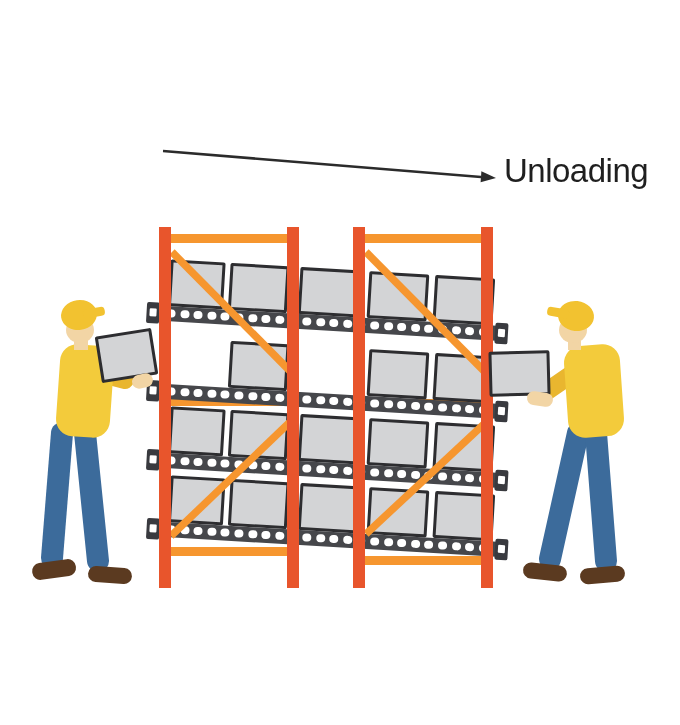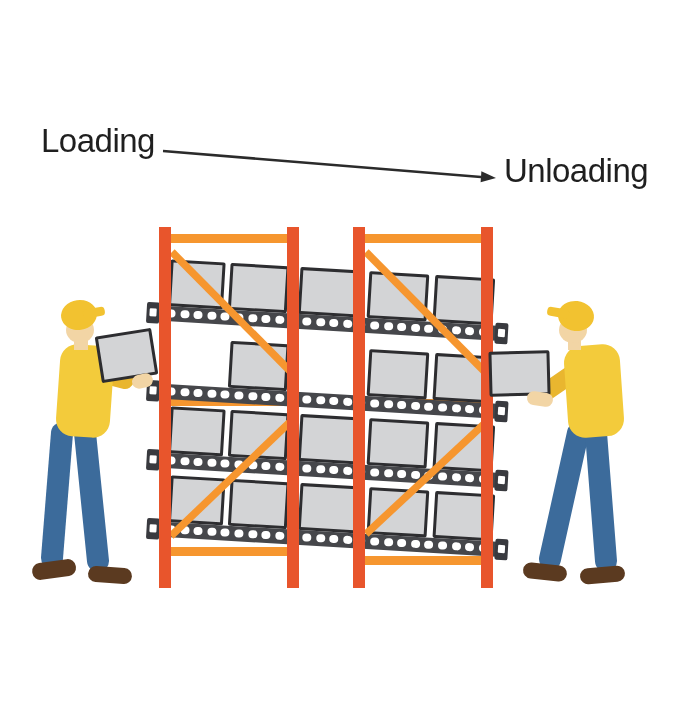--- a/index.html
+++ b/index.html
@@ -36,21 +36,20 @@
   #hand-left{left:132px;top:374px;width:21px;height:14px;transform:rotate(-12deg);}
   #hand-right{left:527px;top:392px;width:26px;height:14px;transform:rotate(8deg);}
 
   svg{display:block;}
 </style>
 </head>
 <body>
 
 <div class="canvas">
 
-  <div class="flow-label" id="lbl-loading">Loading</div>
   <div class="flow-label" id="lbl-unloading">Unloading</div>
   <svg class="abs" style="left:0;top:0" width="680" height="220" viewBox="0 0 680 220">
     <line x1="163" y1="151" x2="481" y2="177" stroke="var(--arrow)" stroke-width="2.6"></line>
     <polygon points="496,178 480.6,182.3 481.4,171.3" fill="var(--arrow)"></polygon>
   </svg>
 
   <div class="beam" style="left:160px;top:234px;"></div>
   <div class="beam" style="left:354px;top:234px;"></div>
   <div class="beam" style="left:160px;top:397px;"></div>
   <div class="beam" style="left:354px;top:399px;"></div>

